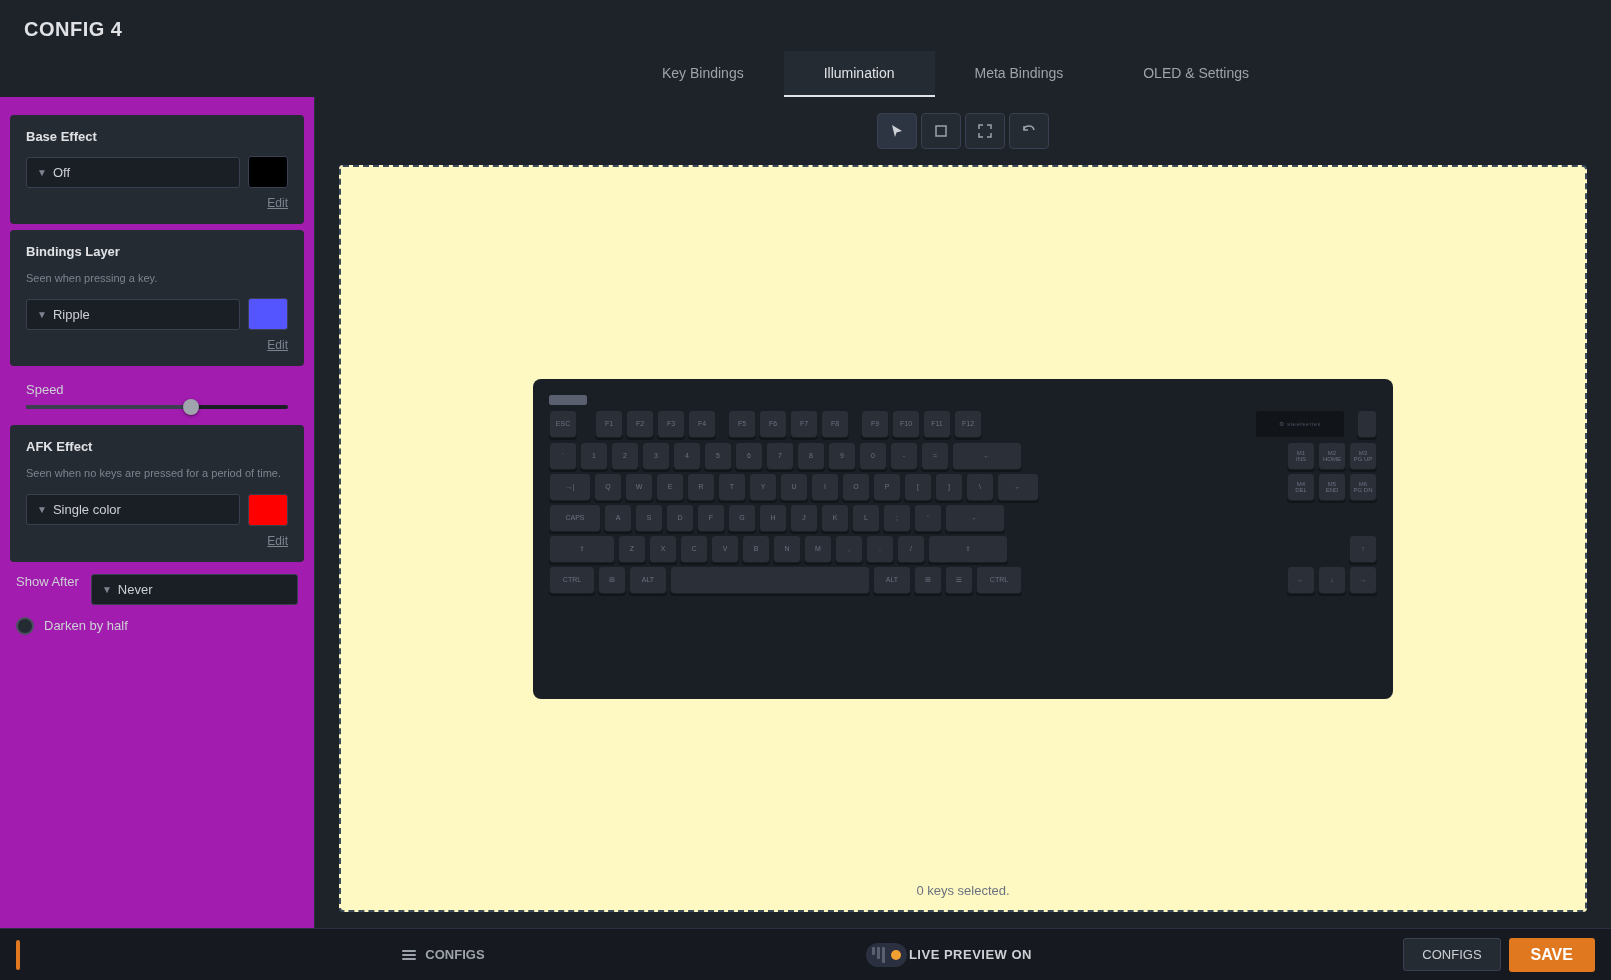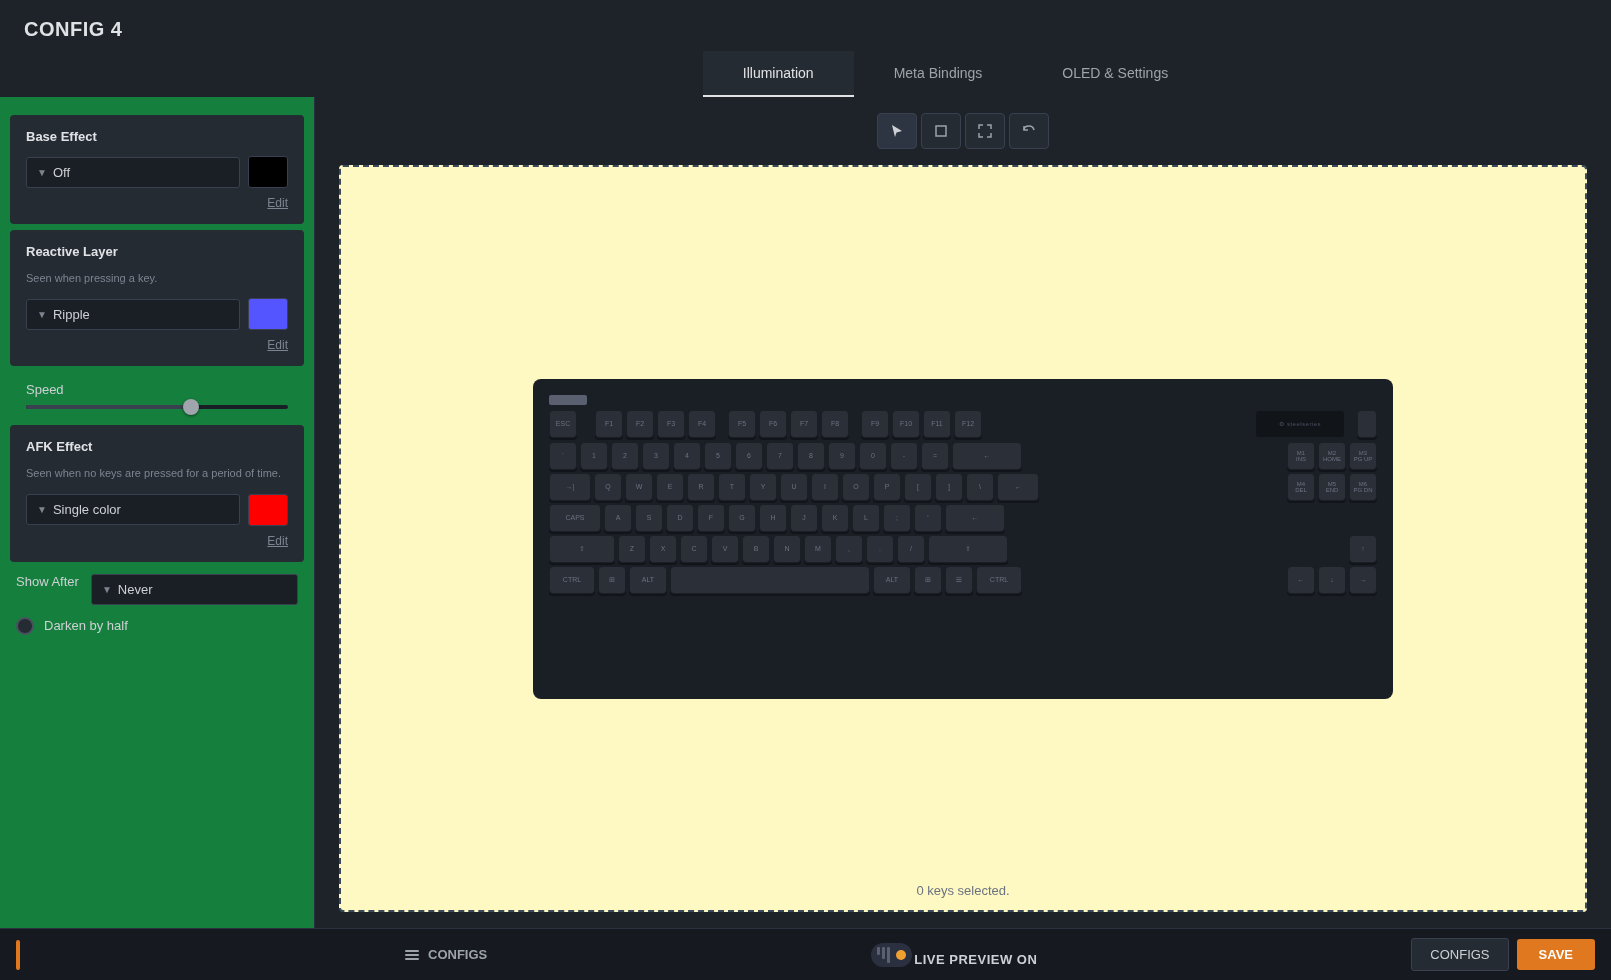--- a/index.html
+++ b/index.html
@@ -51,21 +51,21 @@
     .main-content {
       display: flex;
       flex: 1;
       overflow: hidden;
     }
 
     
     .sidebar {
       width: 315px;
       min-width: 315px;
-      background: #15803d;
+      background: #a21caf;
       padding: 12px 0;
       overflow-y: auto;
       border-right: 1px solid #2a3040;
     }
 
     
     .panel-section {
       background: #252b33;
       margin: 6px 10px;
       border-radius: 4px;
@@ -357,21 +357,21 @@
       gap: 8px;
       color: #9da3aa;
       cursor: pointer;
       font-size: 13px;
       font-weight: 600;
       padding: 6px 10px;
       border-radius: 3px;
     }
     .live-preview-area {
       display: flex;
-      align-items: flex-end;
+      align-items: center;
       gap: 2px;
       margin: 4px auto;
     }
     .live-preview-toggle {
       background: #2a3040;
       border-radius: 12px;
       padding: 4px 6px;
       display: flex;
       align-items: center;
       gap: 6px;
@@ -408,39 +408,40 @@
       font-size: 13px;
       cursor: pointer;
       margin-right: 8px;
     }
     .save-btn {
       background: #e07820;
       border: none;
       border-radius: 3px;
       color: #fff;
       padding: 8px 22px;
-      font-size: 13px;
+      font-size: 16px;
       font-weight: 600;
       cursor: pointer;
     }
 
     .divider-bar {
       width: 4px;
       height: 30px;
       background: #e07820;
       border-radius: 2px;
       margin-right: auto;
     }
   </style>
 </head>
 <body>
 
 <div class="page-title">CONFIG 4</div>
 
 <div class="tab-bar">
+  <div class="tab">Key Bindings</div>
   <div class="tab active">Illumination</div>
   <div class="tab">Meta Bindings</div>
   <div class="tab">OLED &amp; Settings</div>
 </div>
 
 <div class="main-content">
 
   <div class="sidebar">
 
     <div class="panel-section">
@@ -449,21 +450,21 @@
         <div class="dropdown-select">
           <span class="dropdown-arrow">▼</span>
           <span>Off</span>
         </div>
         <div class="color-swatch" style="background:#000000;"></div>
       </div>
       <span class="edit-link">Edit</span>
     </div>
 
     <div class="panel-section">
-      <div class="section-title">Reactive Layer</div>
+      <div class="section-title">Bindings Layer</div>
       <div class="section-desc">Seen when pressing a key.</div>
       <div class="dropdown-row">
         <div class="dropdown-select">
           <span class="dropdown-arrow">▼</span>
           <span>Ripple</span>
         </div>
         <div class="color-swatch" style="background:#5555ff;"></div>
       </div>
       <span class="edit-link">Edit</span>
     </div>

